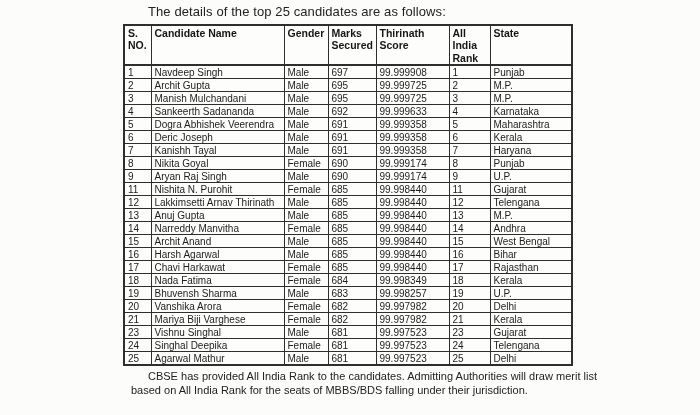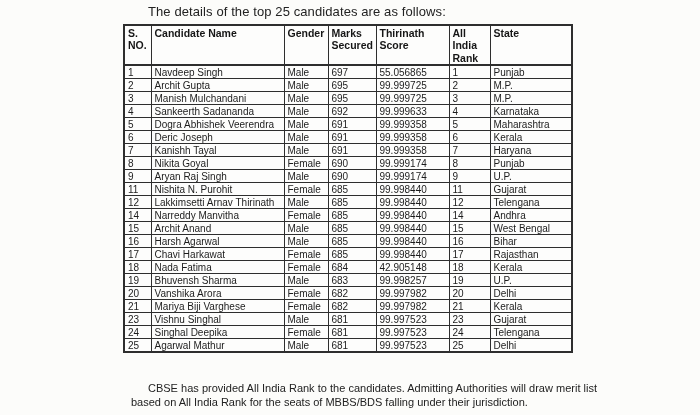--- a/index.html
+++ b/index.html
@@ -59,21 +59,21 @@
     line-height: 11px;
     padding: 0 3px;
     white-space: nowrap;
     overflow: hidden;
     vertical-align: middle;
     color: #1c1c1c;
   }
   .footer-note {
     position: absolute;
     left: 131px;
-    top: 382px;
+    top: 370px;
     width: 466px;
     font-size: 11px;
     line-height: 13.5px;
     text-indent: 17px;
     text-align: justify;
     color: #222;
   }
 </style>
 </head>
 <body>
@@ -101,21 +101,21 @@
         <th>All India Rank</th>
         <th>State</th>
       </tr>
     </thead>
     <tbody>
         <tr>
           <td>1</td>
           <td>Navdeep Singh</td>
           <td>Male</td>
           <td>697</td>
-          <td>55.056865</td>
+          <td>99.999908</td>
           <td>1</td>
           <td>Punjab</td>
         </tr>
         <tr>
           <td>2</td>
           <td>Archit Gupta</td>
           <td>Male</td>
           <td>695</td>
           <td>99.999725</td>
           <td>2</td>
@@ -196,20 +196,29 @@
         <tr>
           <td>12</td>
           <td>Lakkimsetti Arnav Thirinath</td>
           <td>Male</td>
           <td>685</td>
           <td>99.998440</td>
           <td>12</td>
           <td>Telengana</td>
         </tr>
         <tr>
+          <td>13</td>
+          <td>Anuj Gupta</td>
+          <td>Male</td>
+          <td>685</td>
+          <td>99.998440</td>
+          <td>13</td>
+          <td>M.P.</td>
+        </tr>
+        <tr>
           <td>14</td>
           <td>Narreddy Manvitha</td>
           <td>Female</td>
           <td>685</td>
           <td>99.998440</td>
           <td>14</td>
           <td>Andhra</td>
         </tr>
         <tr>
           <td>15</td>
@@ -236,21 +245,21 @@
           <td>685</td>
           <td>99.998440</td>
           <td>17</td>
           <td>Rajasthan</td>
         </tr>
         <tr>
           <td>18</td>
           <td>Nada Fatima</td>
           <td>Female</td>
           <td>684</td>
-          <td>42.905148</td>
+          <td>99.998349</td>
           <td>18</td>
           <td>Kerala</td>
         </tr>
         <tr>
           <td>19</td>
           <td>Bhuvensh Sharma</td>
           <td>Male</td>
           <td>683</td>
           <td>99.998257</td>
           <td>19</td>

